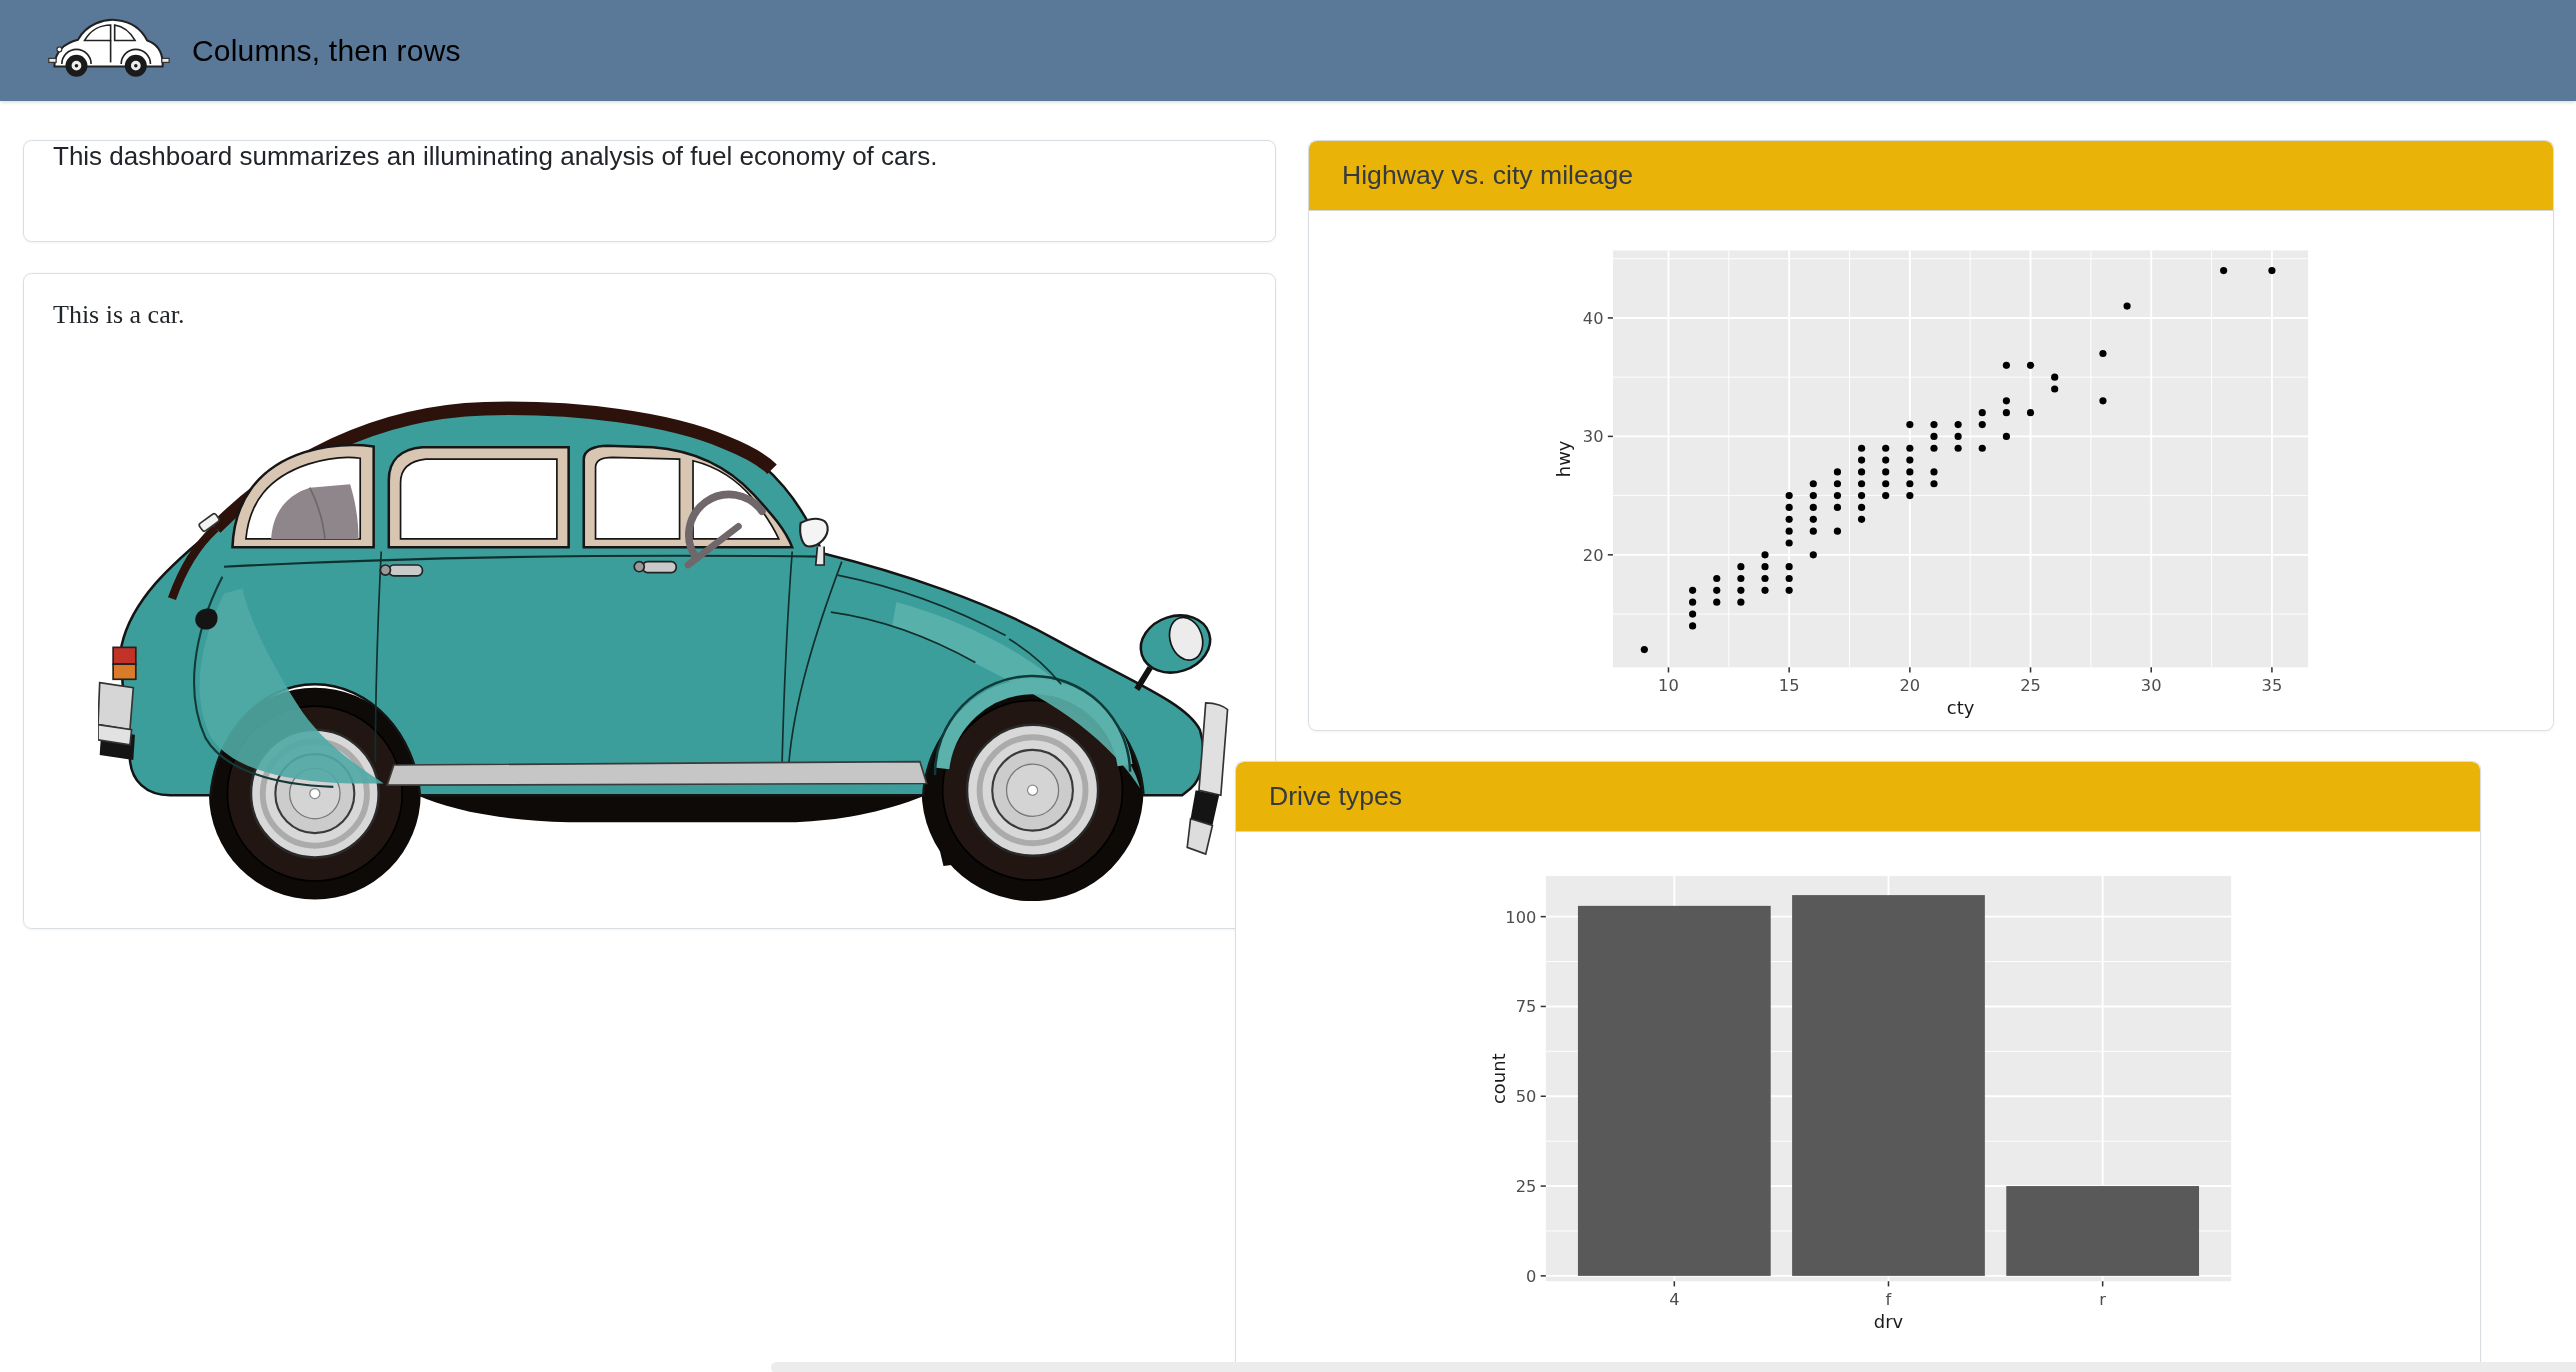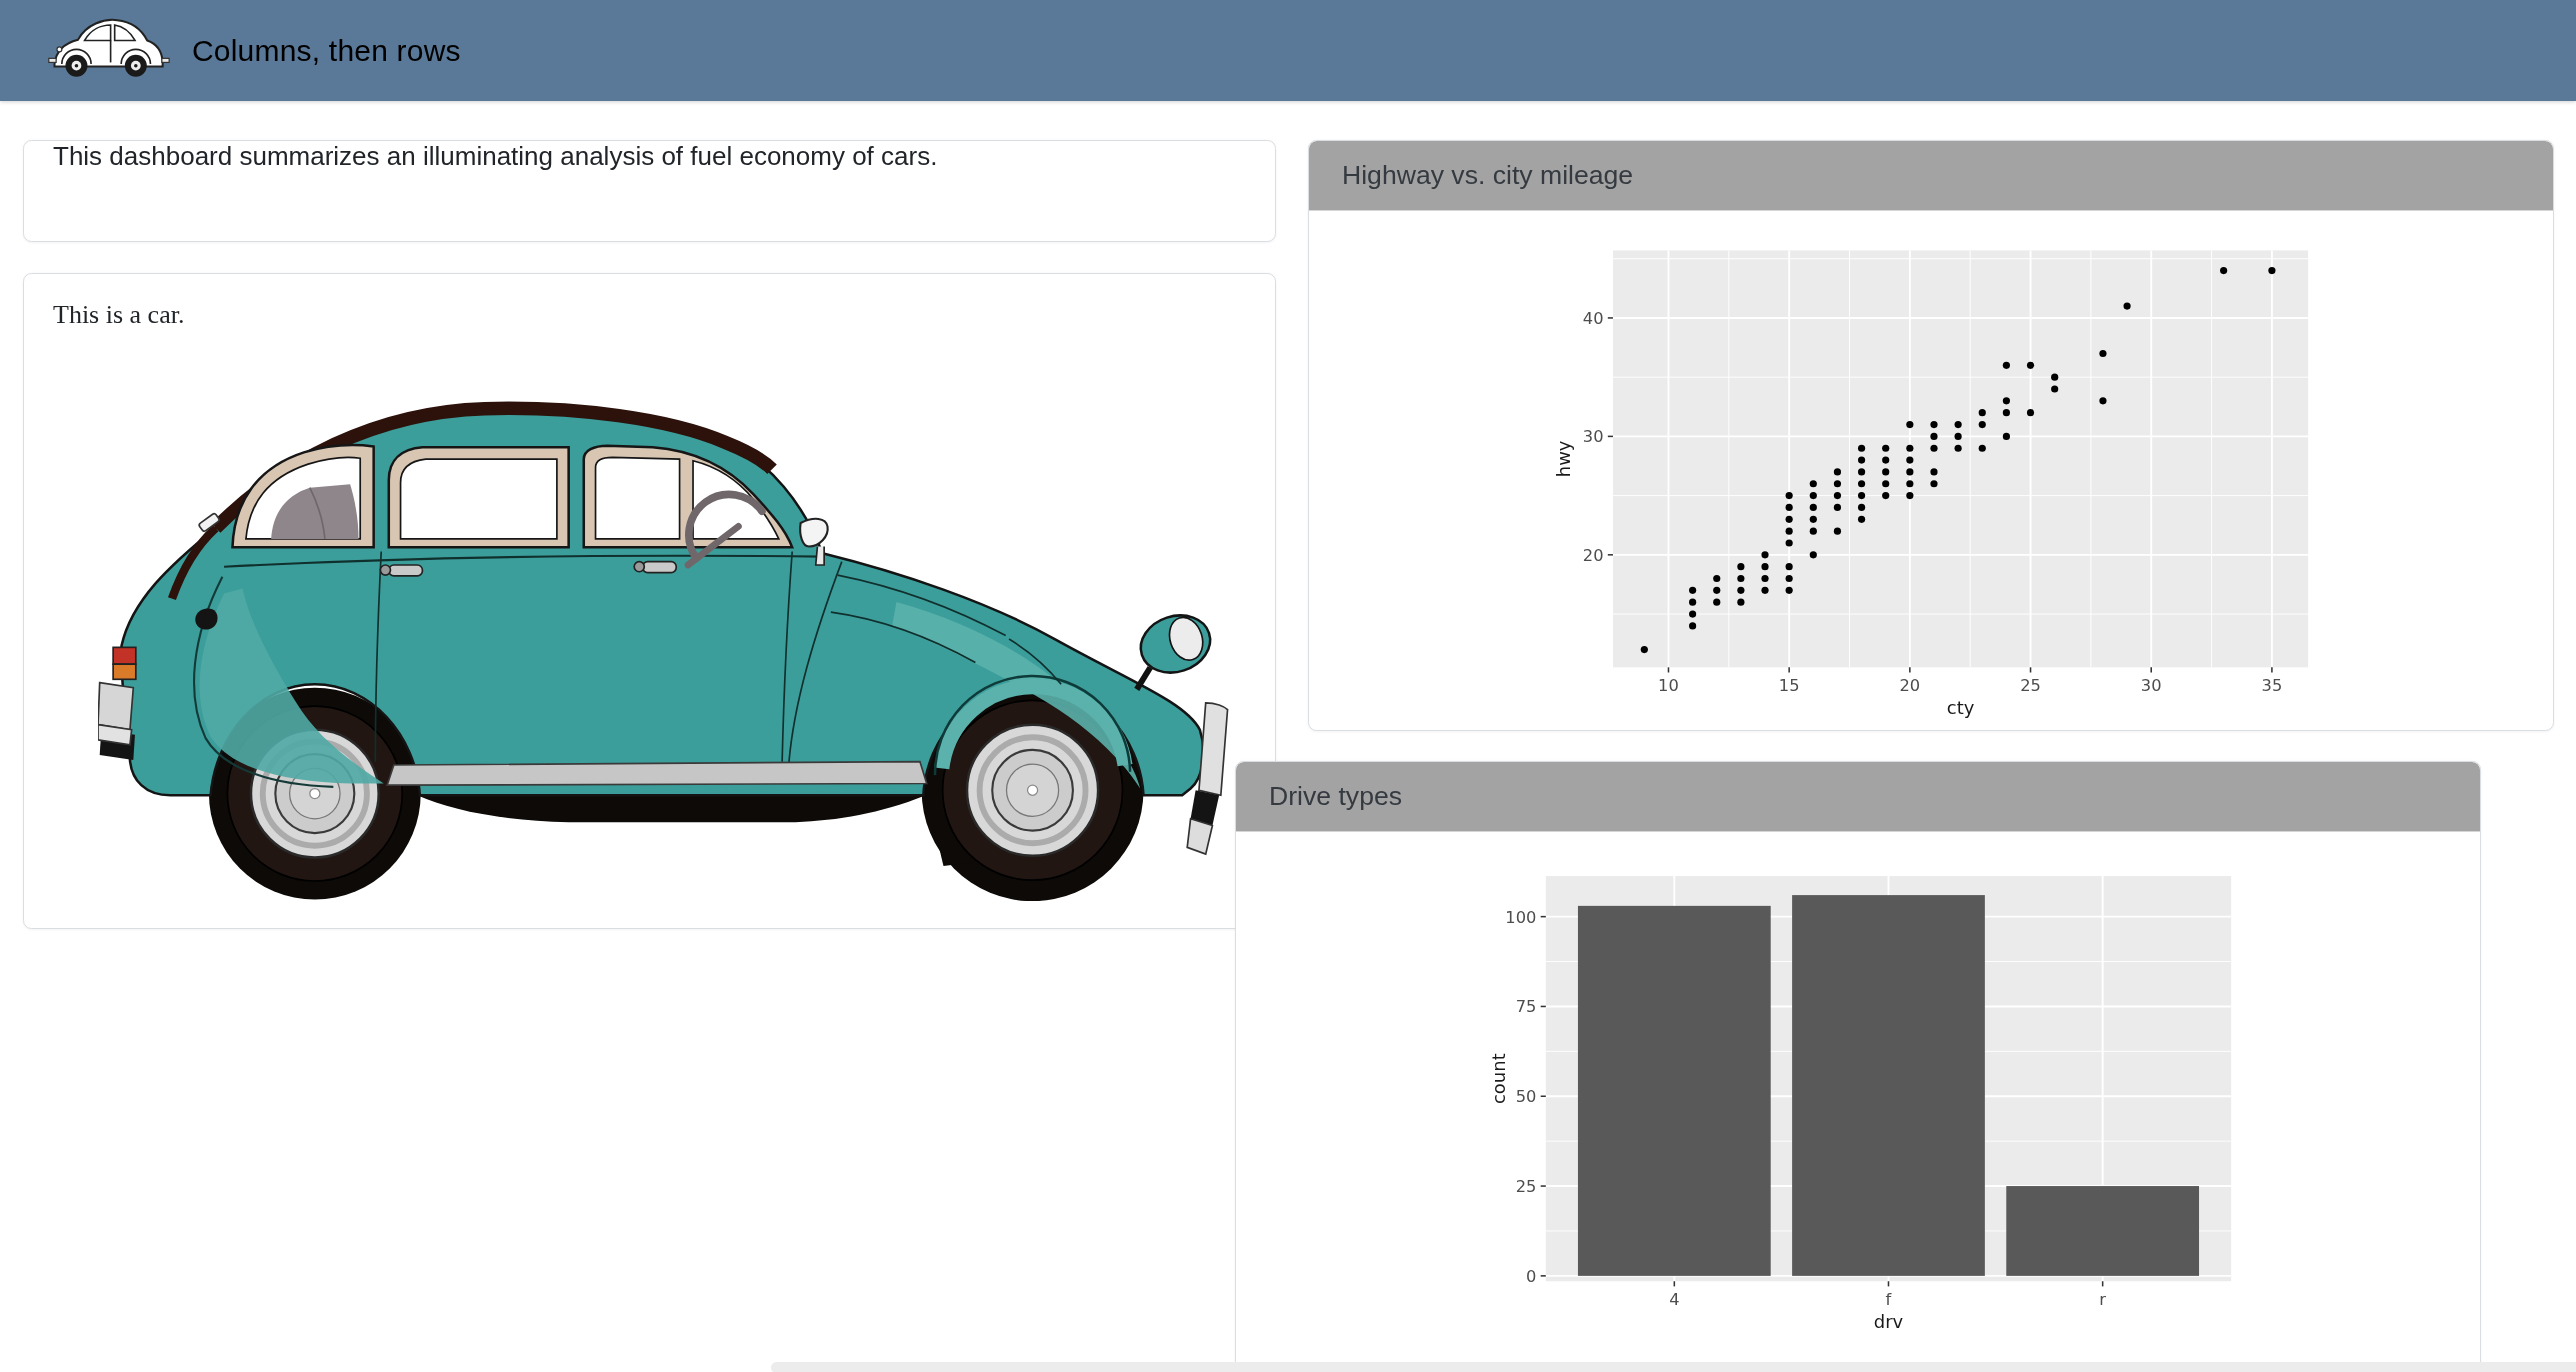--- a/index.html
+++ b/index.html
@@ -29,21 +29,21 @@
   .card-summary{left:23px;top:140px;width:1253px;height:102px;display:flex;align-items:flex-start;}
   .card-summary p{margin:0;padding-left:29px;font-size:26px;color:#212529;}
   .card-car{left:23px;top:273px;width:1253px;height:656px;}
   .card-car p{margin:0;padding:26px 0 0 29px;font-size:26px;color:#212529;font-family:Liberation Serif, serif;}
   .car-wrap{position:absolute;left:74px;top:113px;width:1143px;height:514px;}
   .car-wrap svg{width:100%;height:100%;display:block;}
   .card-chart{overflow:hidden;}
   .card-scatter{left:1308px;top:140px;width:1246px;height:591px;}
   .card-bars{left:1235px;top:761px;width:1246px;height:687px;}
   .card-header{
-    height:69px;line-height:69px;background:#a3a3a3;
+    height:69px;line-height:69px;background:#eab308;
     border-bottom:0.9px solid #d6d6d6;border-radius:7.7px 7.7px 0 0;
     padding-left:33px;font-size:26.6px;color:#343a40;
   }
   .card-body{position:relative;width:100%;}
   #scatter-svg{position:absolute;left:235px;top:36px;}
   #bar-svg{position:absolute;left:243px;top:38px;}
   .expand-btn{
     position:absolute;right:14.6px;bottom:12px;width:53px;height:53px;
     border-radius:50%;border:1.7px solid #8f8f8f;background:#fff;
     display:flex;align-items:center;justify-content:center;cursor:pointer;padding:0;

